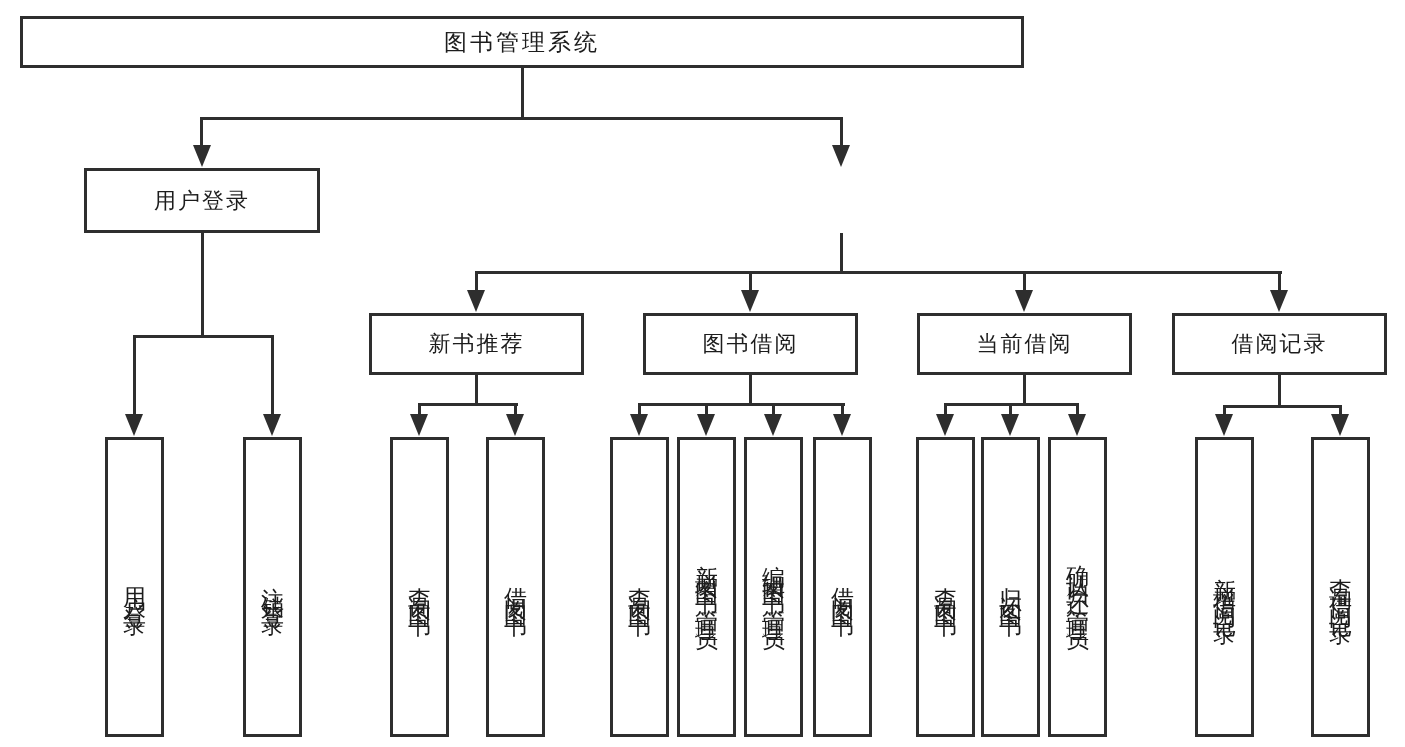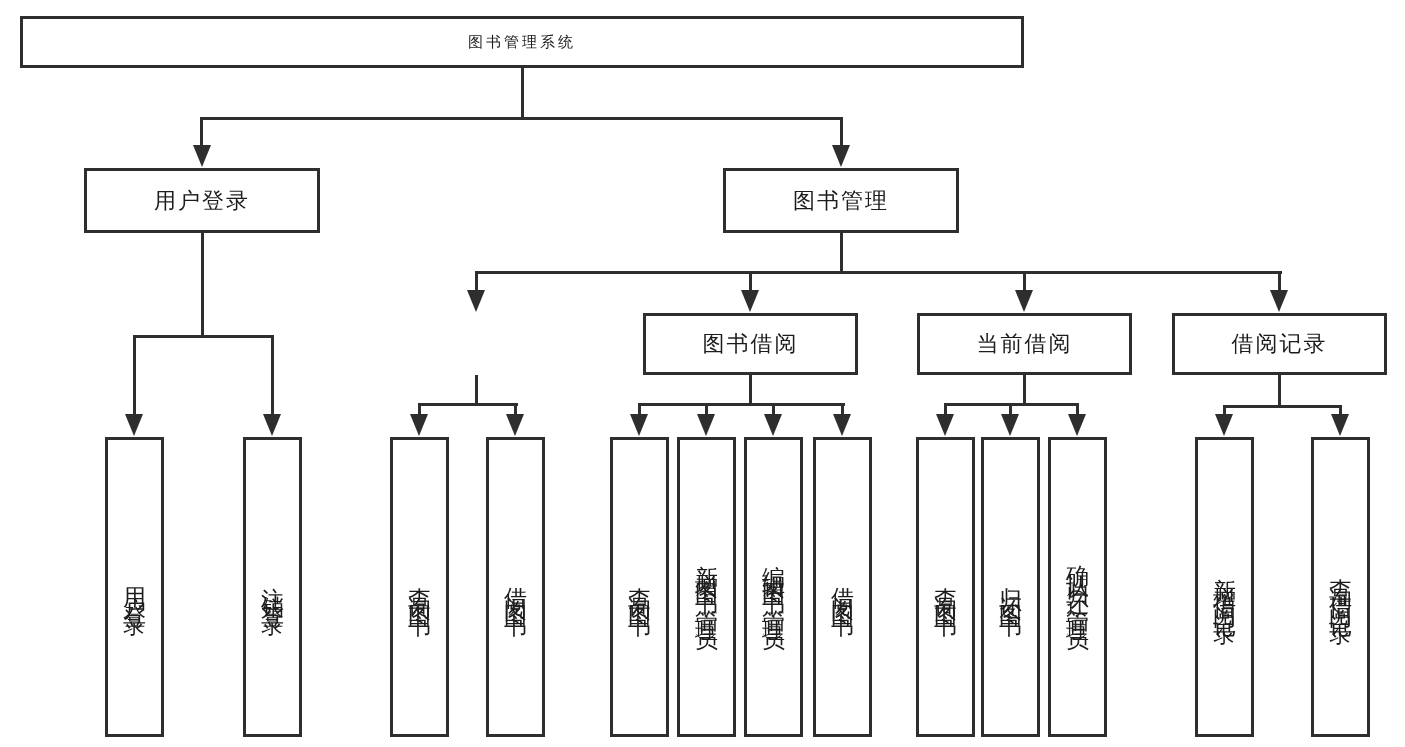--- a/index.html
+++ b/index.html
@@ -13,21 +13,21 @@
   }
   .node {
     position:absolute;
     background:#ffffff;
     border:3px solid #2e2e2e;
     display:flex; align-items:center; justify-content:center;
     color:#1c1c1c;
     text-align:center;
   }
   .node.h { font-size:22px; letter-spacing:2px; white-space:nowrap; }
-  .node.top { font-size:15px; letter-spacing:3px; }
+  .node.top { font-size:23px; letter-spacing:3px; }
   .node.v {
     writing-mode:vertical-rl;
     text-orientation:mixed;
     font-size:23px;
     letter-spacing:9px;
     line-height:1;
   }
   .vline { position:absolute; width:3px; background:#2e2e2e; }
   .hline { position:absolute; height:3px; background:#2e2e2e; }
   .arrow {
@@ -50,40 +50,40 @@
   <div class="node h top" style="left:20px;top:16px;width:1004px;height:52px;">图书管理系统</div>
 
   <div class="vline" style="left:521px;top:68px;height:50px;"></div>
   <div class="hline" style="left:201px;top:117px;width:642px;"></div>
   <div class="vline" style="left:200px;top:117px;height:32px;"></div>
   <div class="vline" style="left:840px;top:117px;height:32px;"></div>
   <div class="arrow" style="left:193px;top:145px;"></div>
   <div class="arrow" style="left:832px;top:145px;"></div>
 
   <div class="node h" style="left:84px;top:168px;width:236px;height:65px;">用户登录</div>
-  <div class="node h" style="left:723px;top:168px;width:236px;height:65px;">图书管理</div>
 
   <div class="vline" style="left:201px;top:233px;height:104px;"></div>
   <div class="hline" style="left:133px;top:335px;width:141px;"></div>
   <div class="vline" style="left:133px;top:335px;height:83px;"></div>
   <div class="vline" style="left:271px;top:335px;height:83px;"></div>
   <div class="arrow" style="left:125px;top:414px;"></div>
   <div class="arrow" style="left:263px;top:414px;"></div>
 
   <div class="vline" style="left:840px;top:233px;height:40px;"></div>
   <div class="hline" style="left:475px;top:271px;width:807px;"></div>
   <div class="vline" style="left:475px;top:271px;height:23px;"></div>
   <div class="vline" style="left:749px;top:271px;height:23px;"></div>
   <div class="vline" style="left:1023px;top:271px;height:23px;"></div>
   <div class="vline" style="left:1278px;top:271px;height:23px;"></div>
   <div class="arrow" style="left:467px;top:290px;"></div>
   <div class="arrow" style="left:741px;top:290px;"></div>
   <div class="arrow" style="left:1015px;top:290px;"></div>
   <div class="arrow" style="left:1270px;top:290px;"></div>
 
+  <div class="node h" style="left:369px;top:313px;width:215px;height:62px;">新书推荐</div>
   <div class="node h" style="left:643px;top:313px;width:215px;height:62px;">图书借阅</div>
   <div class="node h" style="left:917px;top:313px;width:215px;height:62px;">当前借阅</div>
   <div class="node h" style="left:1172px;top:313px;width:215px;height:62px;">借阅记录</div>
 
   <div class="vline" style="left:475px;top:375px;height:31px;"></div>
   <div class="hline" style="left:418px;top:403px;width:100px;"></div>
   <div class="vline" style="left:418px;top:403px;height:15px;"></div>
   <div class="vline" style="left:514px;top:403px;height:15px;"></div>
   <div class="arrow" style="left:410px;top:414px;"></div>
   <div class="arrow" style="left:506px;top:414px;"></div>

